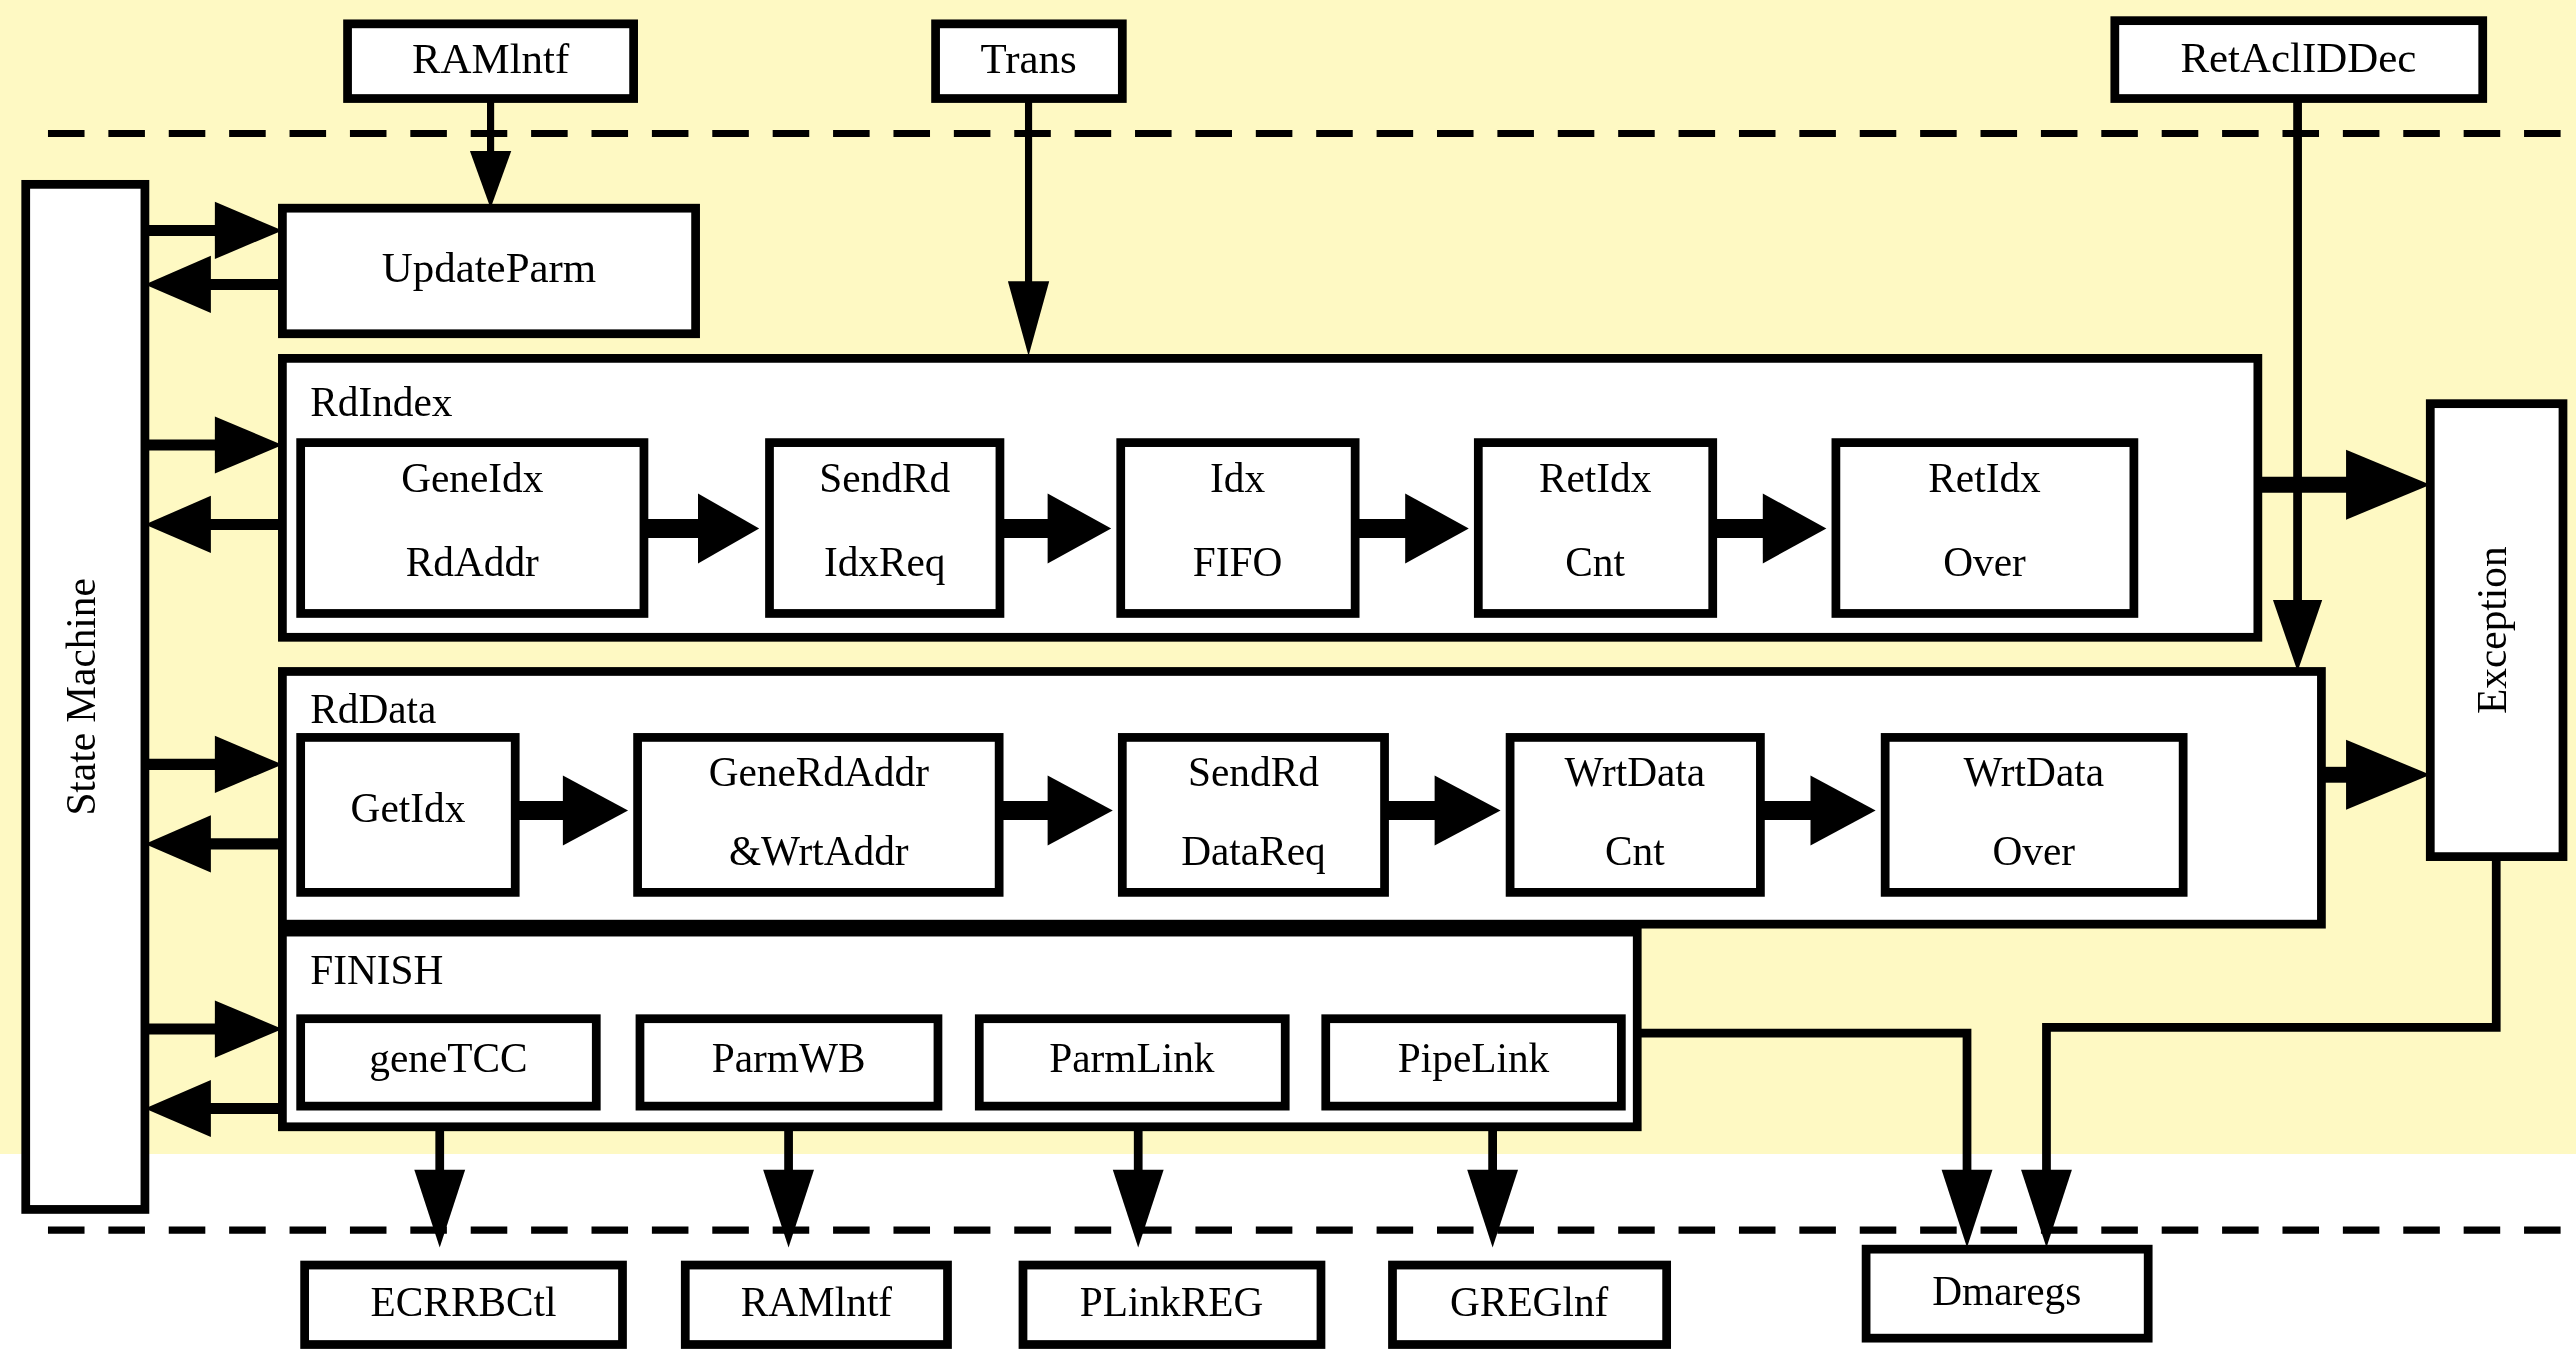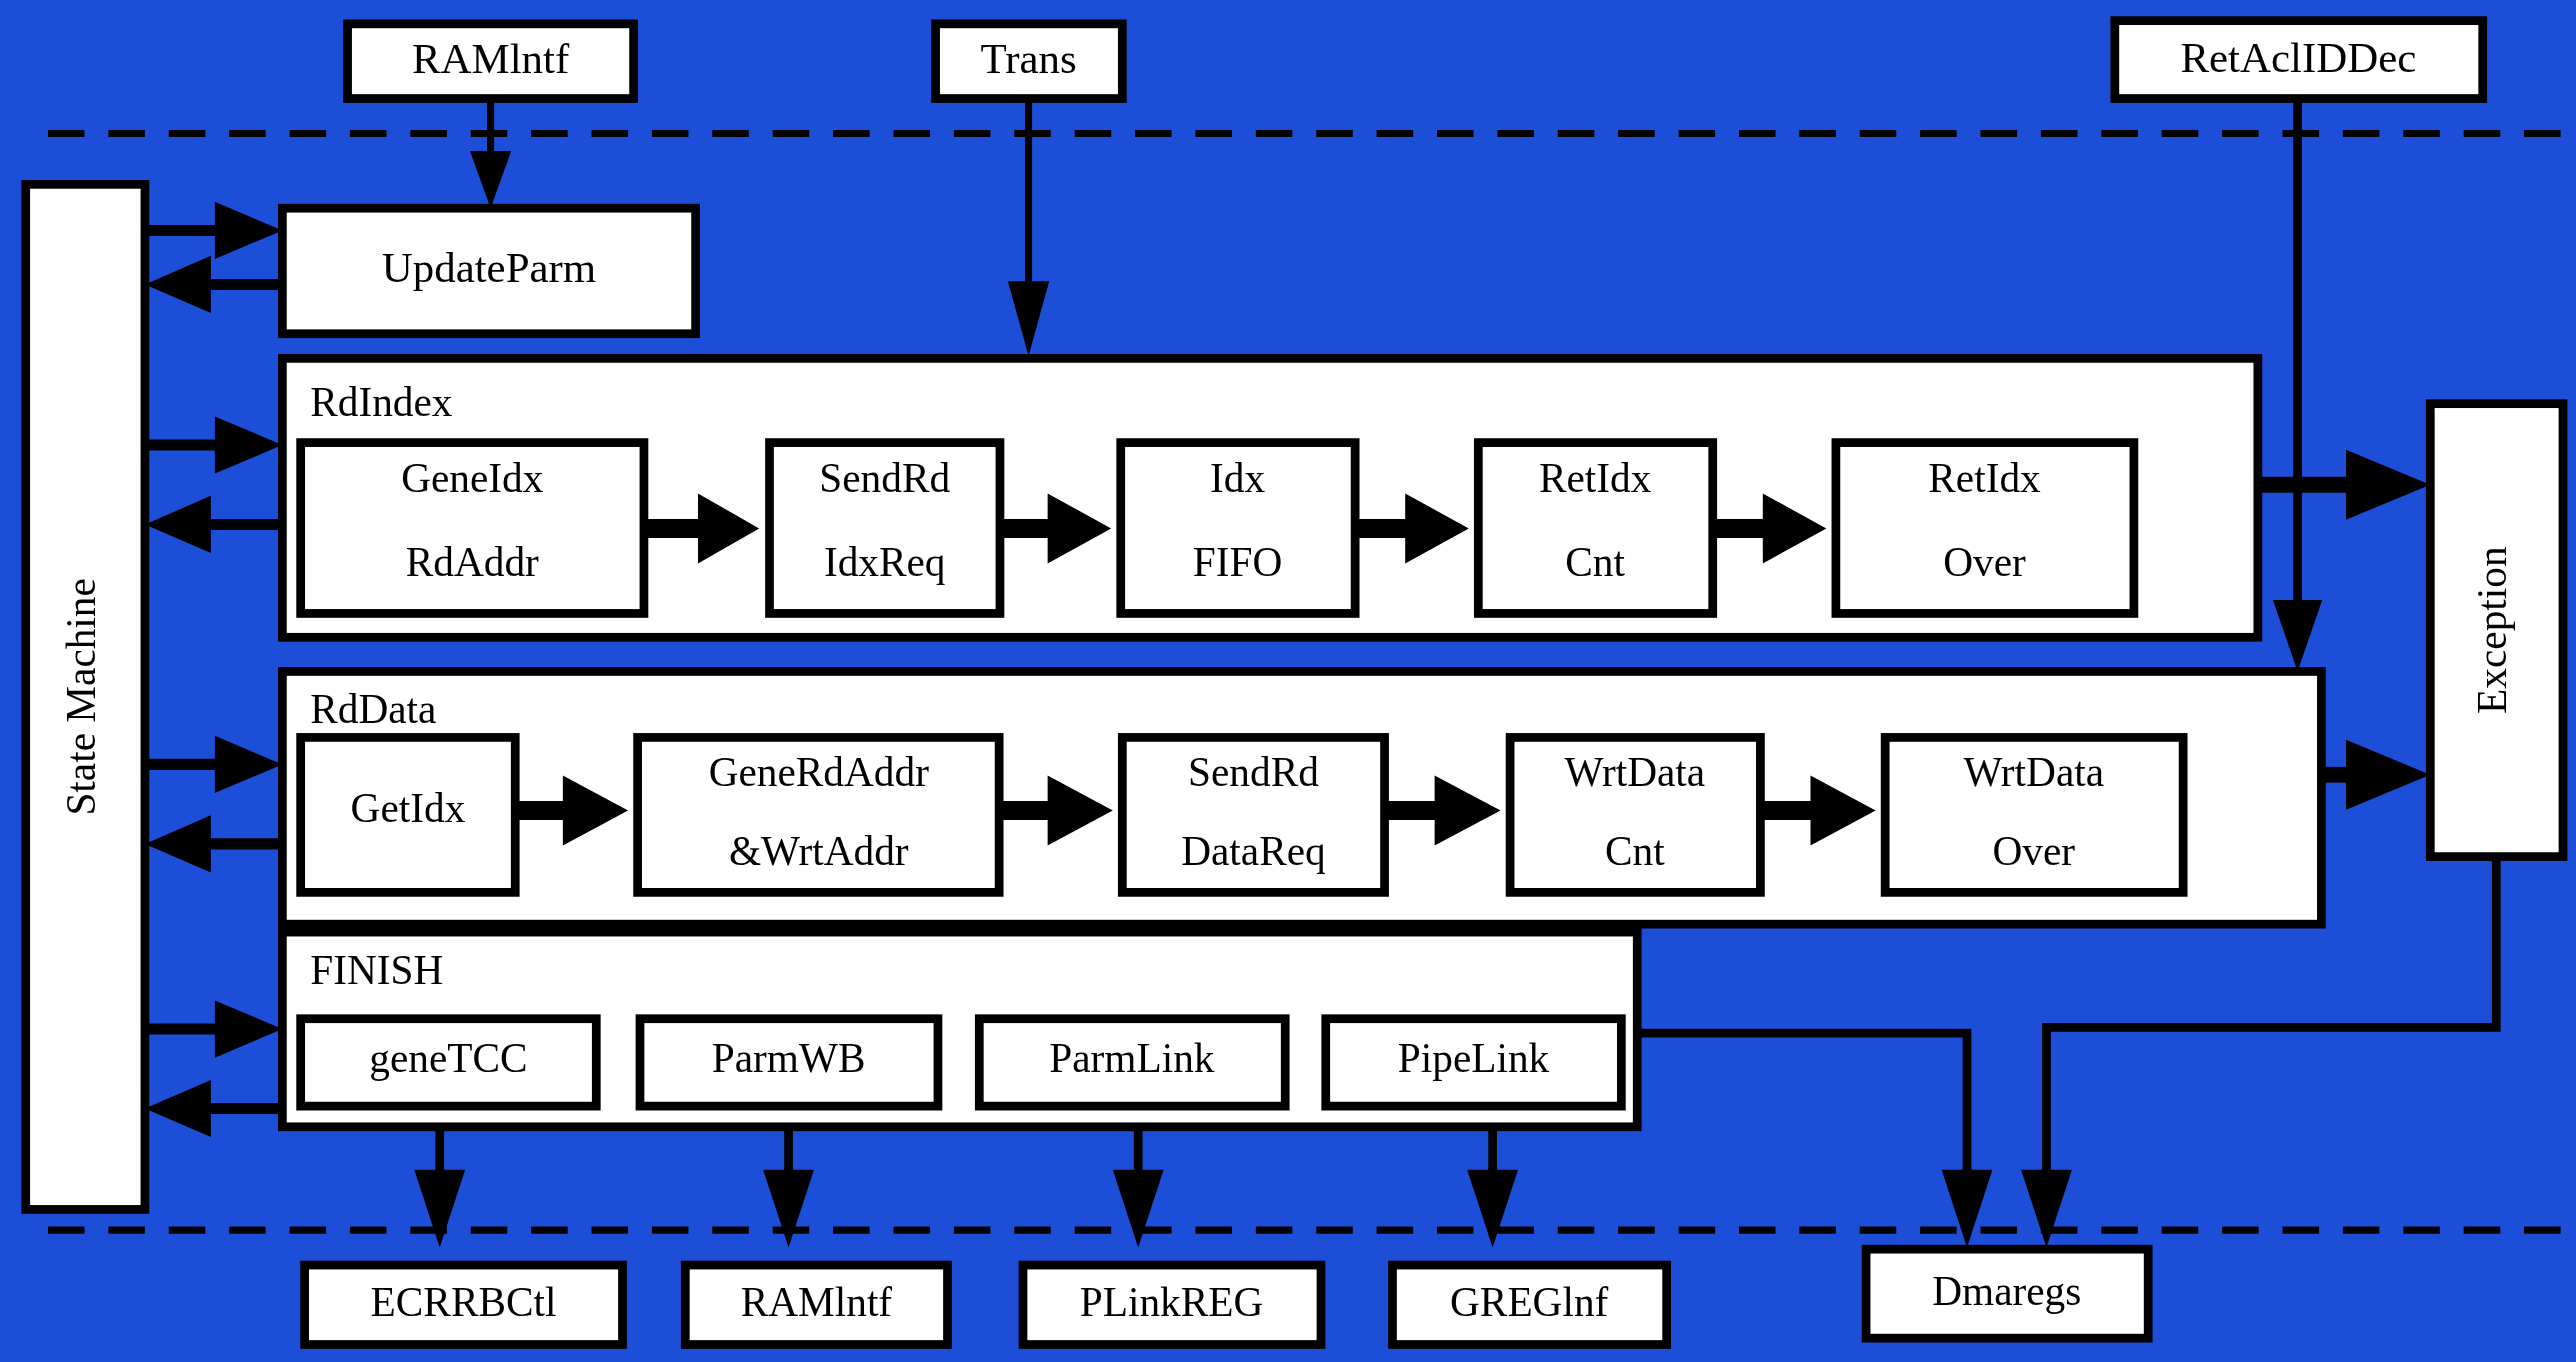--- a/index.html
+++ b/index.html
@@ -1,17 +1,17 @@
 <!DOCTYPE html>
 <html style="font-size:12.7px"><head>
 <meta charset="utf-8">
 <style>
   html,body{margin:0;padding:0;background:#ffffff;}
   body{width:2576px;height:1362px;font-family:"Liberation Serif",serif;overflow:hidden;}
-  #stage{position:relative;width:2576px;height:1362px;background:#1d4ed8;}
+  #stage{position:relative;width:2576px;height:1154px;background:#fef9c3;}
   svg{position:absolute;left:0;top:0;width:2576px;height:1362px;}
   text{font-family:"Liberation Serif",serif;fill:#000;}
   .bx{fill:#ffffff;stroke:#000000;}
   .lbl{font-size:54px;text-anchor:middle;dominant-baseline:middle;}
   .lbl-sm{font-size:52px;text-anchor:middle;dominant-baseline:middle;}
   .grp-lbl{font-size:52px;text-anchor:start;dominant-baseline:middle;}
   .vtext{font-size:52px;text-anchor:middle;dominant-baseline:middle;}
   .wire{stroke:#000000;fill:none;}
   .dash{stroke:#000000;stroke-width:9;stroke-dasharray:46 30;fill:none;}
   .ah{fill:#000000;stroke:none;}

